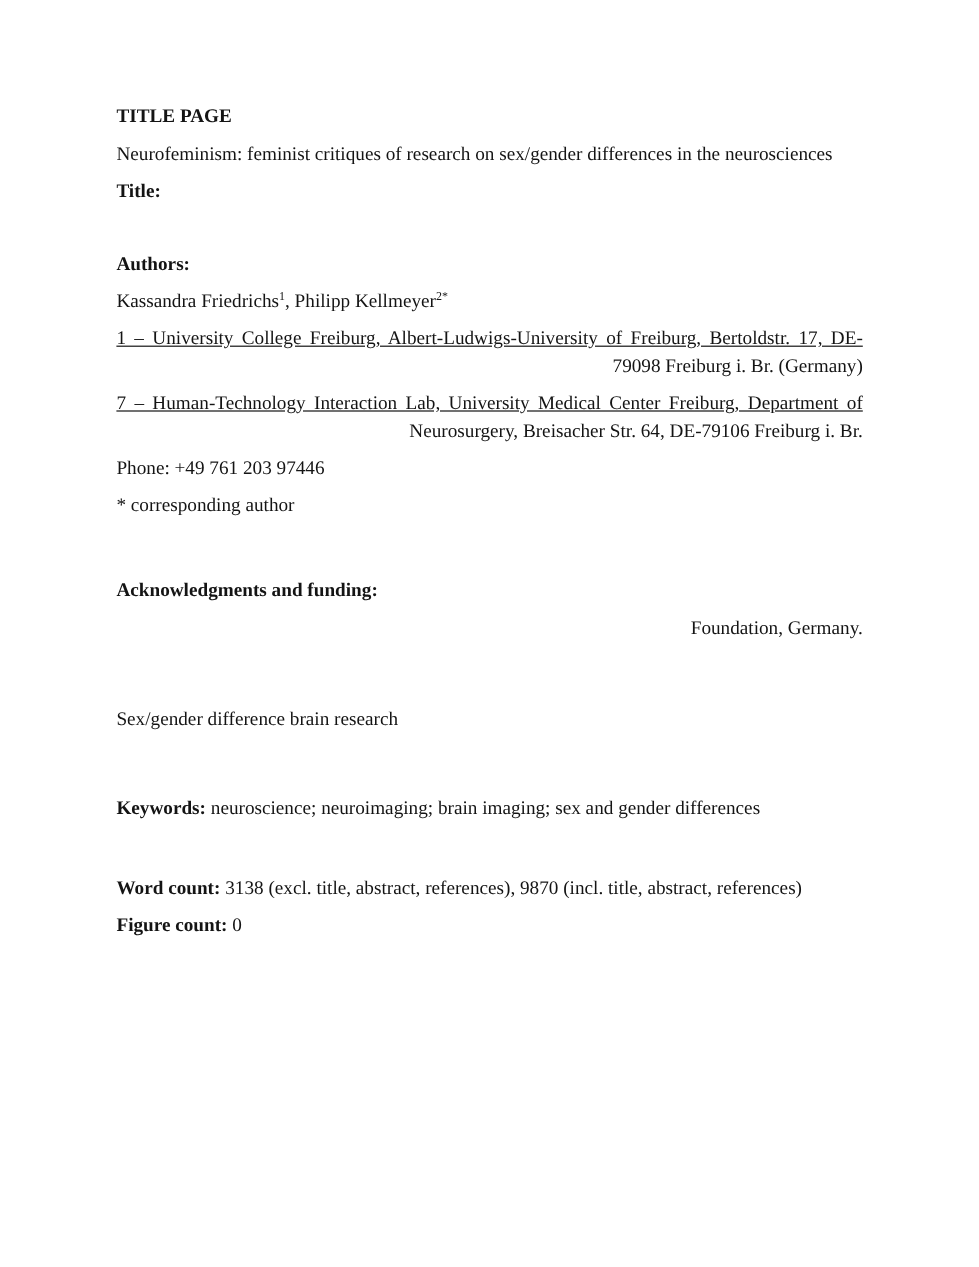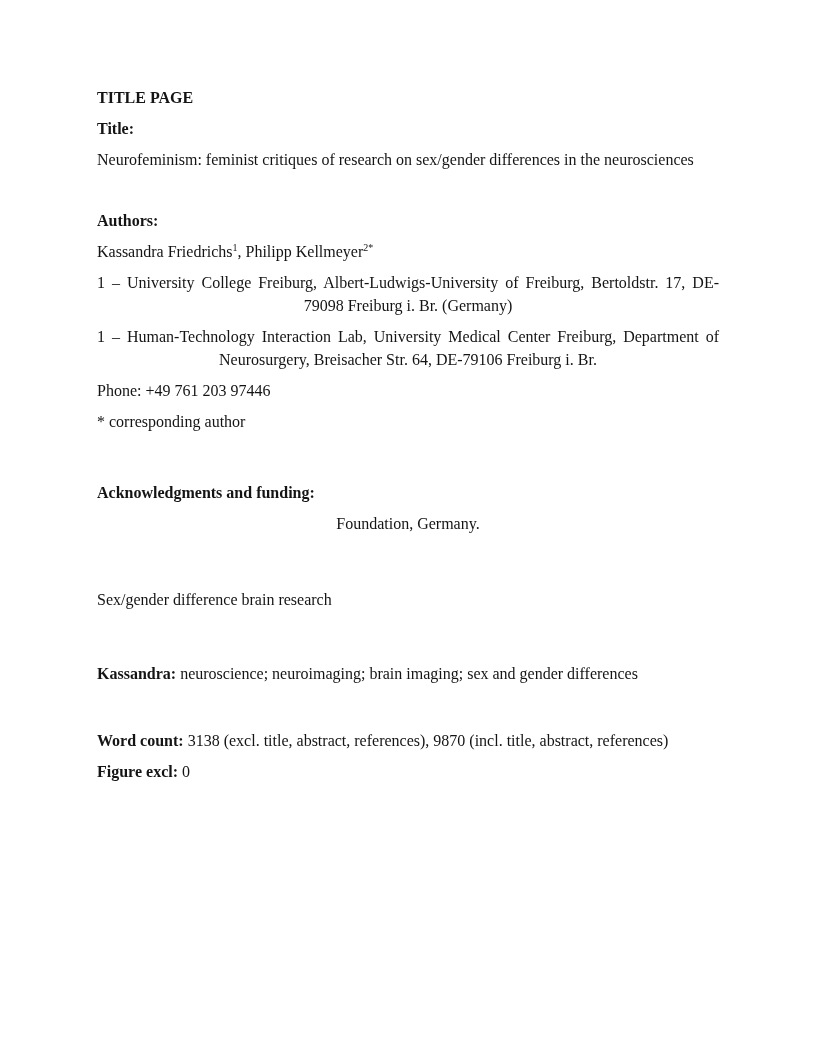--- a/index.html
+++ b/index.html
@@ -26,24 +26,25 @@
     margin: 0 0 8px 0;
     line-height: 23px;
   }
   .jpara {
     margin: 0 0 8px 0;
   }
   .jl {
     line-height: 23px;
     text-align: justify;
     text-align-last: justify;
+    text-decoration: underline;
   }
   .ll {
     line-height: 23px;
-    text-align: center;
+    text-align: right;
   }
   strong { font-weight: bold; }
   sup {
     font-size: 10px;
     line-height: 0;
     vertical-align: baseline;
     position: relative;
     top: -6px;
   }
   .sp-a { height: 30px; }
@@ -52,37 +53,37 @@
   .sp-d { height: 43px; }
   .sp-e { height: 36px; }
 </style>
 </head>
 <body>
 
 <div class="page">
 
   <p class="pline"><strong>TITLE PAGE</strong></p>
 
+  <p class="pline">Neurofeminism: feminist critiques of research on sex/gender differences in the neurosciences</p>
+
   <p class="pline"><strong>Title:</strong></p>
-
-  <p class="pline">Neurofeminism: feminist critiques of research on sex/gender differences in the neurosciences</p>
 
   <div class="sp-a"></div>
 
   <p class="pline"><strong>Authors:</strong></p>
 
   <p class="pline"><span>Kassandra Friedrichs</span><sup>1</sup><span>, </span><span>Philipp Kellmeyer</span><sup>2*</sup></p>
 
   <div class="jpara">
     <div class="jl">1 – University College Freiburg, Albert-Ludwigs-University of Freiburg, Bertoldstr. 17, DE-</div>
     <div class="ll">79098 Freiburg i. Br. (Germany)</div>
   </div>
 
   <div class="jpara">
-    <div class="jl">1 – Human-Technology Interaction Lab, University Medical Center Freiburg, Department of</div>
+    <div class="jl">7 – Human-Technology Interaction Lab, University Medical Center Freiburg, Department of</div>
     <div class="ll">Neurosurgery, Breisacher Str. 64, DE-79106 Freiburg i. Br.</div>
   </div>
 
   <p class="pline">Phone: +49 761 203 97446</p>
 
 
   <p class="pline">* corresponding author</p>
 
   <div class="sp-b"></div>
 
@@ -92,21 +93,21 @@
     <div class="ll">Foundation, Germany.</div>
   </div>
 
   <div class="sp-c"></div>
 
 
   <p class="pline">Sex/gender difference brain research</p>
 
   <div class="sp-d"></div>
 
-  <p class="pline"><strong>Kassandra:</strong> <span>neuroscience; neuroimaging; brain imaging; sex and gender differences</span></p>
+  <p class="pline"><strong>Keywords:</strong> <span>neuroscience; neuroimaging; brain imaging; sex and gender differences</span></p>
 
   <div class="sp-e"></div>
 
   <p class="pline"><strong>Word count:</strong> <span>3138 (excl. title, abstract, references), 9870 (incl. title, abstract, references)</span></p>
 
-  <p class="pline"><strong>Figure excl:</strong> <span>0</span></p>
+  <p class="pline"><strong>Figure count:</strong> <span>0</span></p>
 
 </div>
 
 </body></html>

